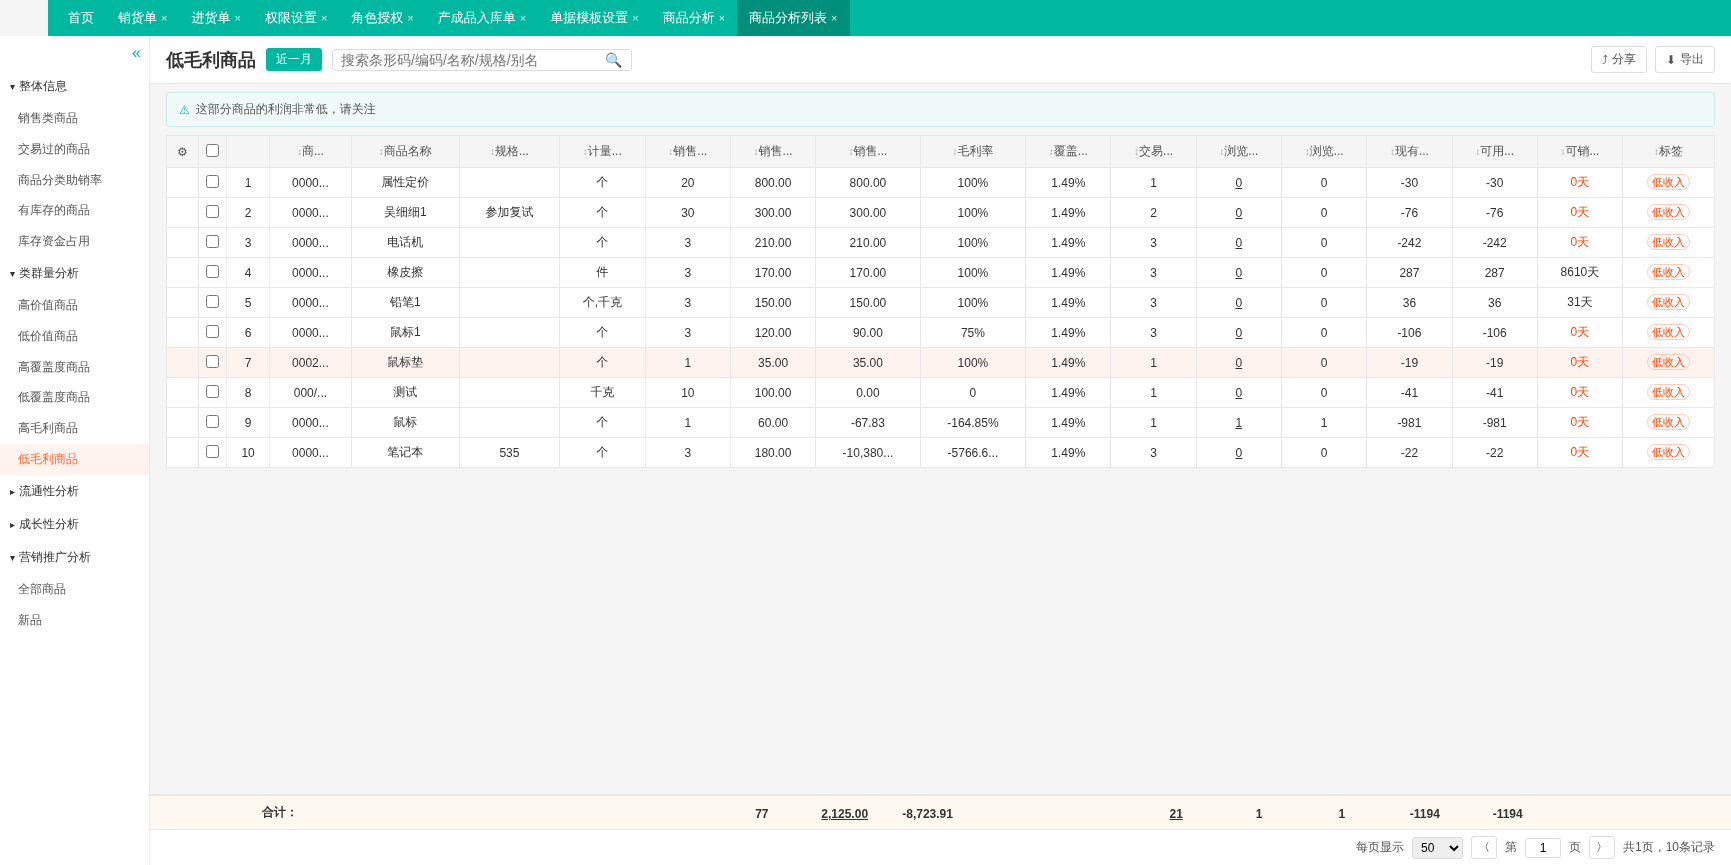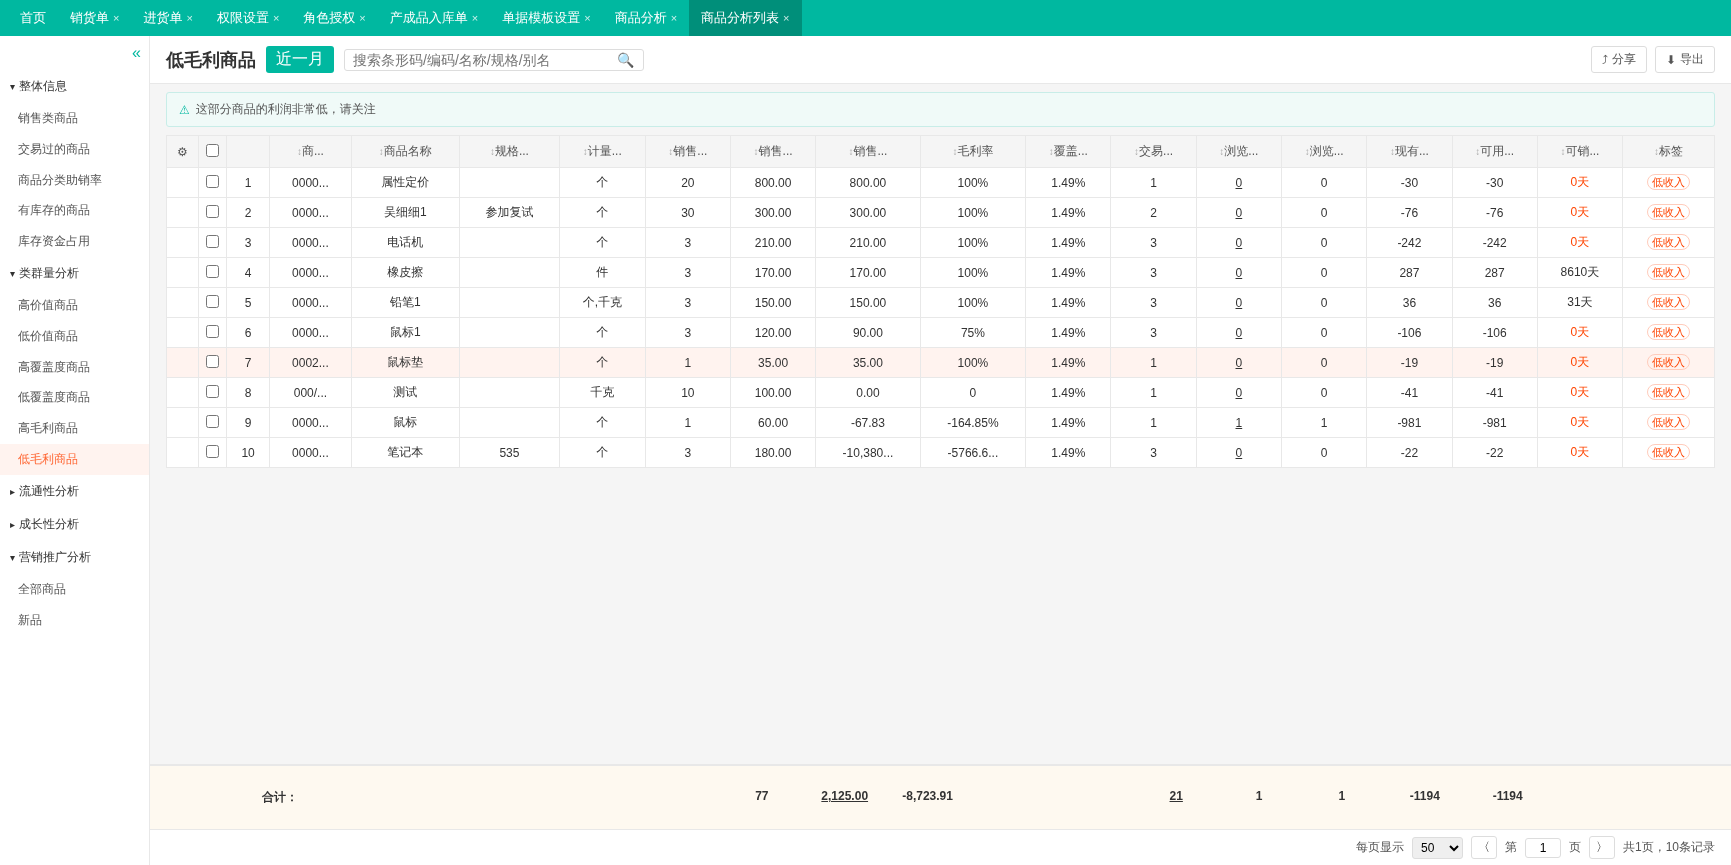--- a/index.html
+++ b/index.html
@@ -5,20 +5,21 @@
     * { box-sizing: border-box; margin: 0; padding: 0; }
     body { font-family: "Microsoft YaHei", Arial, sans-serif; font-size: 12px; background: #f5f5f5; color: #333; }
 
     
     .top-nav {
       background: #00b8a0;
       display: flex;
       align-items: center;
       height: 36px;
       padding: 0 8px;
+      margin-left: 48px;
     }
     .top-nav .nav-item {
       color: #fff;
       padding: 0 12px;
       height: 36px;
       line-height: 36px;
       cursor: pointer;
       font-size: 13px;
       white-space: nowrap;
     }
@@ -91,21 +92,21 @@
       font-size: 18px;
       font-weight: bold;
       color: #333;
     }
     .btn-period {
       background: #00b8a0;
       color: #fff;
       border: none;
       border-radius: 3px;
       padding: 3px 10px;
-      font-size: 16px;
+      font-size: 12px;
       cursor: pointer;
     }
     .search-box {
       display: flex;
       align-items: center;
       border: 1px solid #ddd;
       border-radius: 3px;
       padding: 2px 8px;
       background: #fff;
       flex: 1;
@@ -604,21 +605,21 @@
     <td>-22</td>
     <td>-22</td>
     <td style="color:#ff4400">0天</td>
     <td><span class="tag-low-income">低收入</span></td>
   </tr>
           </tbody>
       </table>
     </div>
 
     <div class="table-footer">
-      <div style="display:flex; align-items:flex-start; font-size:12px; padding:23px 0;">
+      <div style="display:flex; align-items:flex-end; font-size:12px; padding:8px 0;">
         <span style="width:32px;"></span>
         <span style="width:28px;"></span>
         <span style="width:28px;"></span>
         <span style="font-weight:bold; padding: 0 8px;">合计：</span>
         <span style="flex:1; text-align:center;"></span>
         <span style="flex:2; text-align:center;"></span>
         <span style="flex:1; text-align:center;"></span>
         <span style="flex:1; text-align:center;"></span>
         <span style="flex:1; text-align:center; font-weight:bold;">77</span>
         <span style="flex:1; text-align:center; font-weight:bold;text-decoration:underline;">2,125.00</span>

